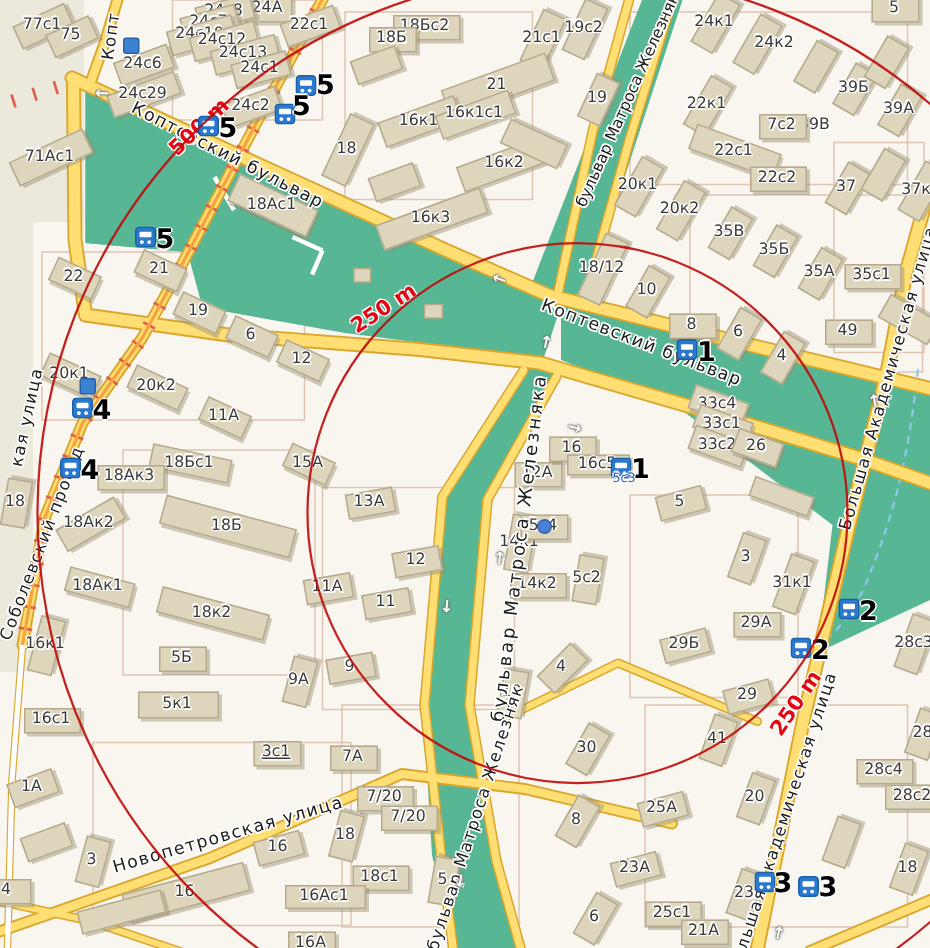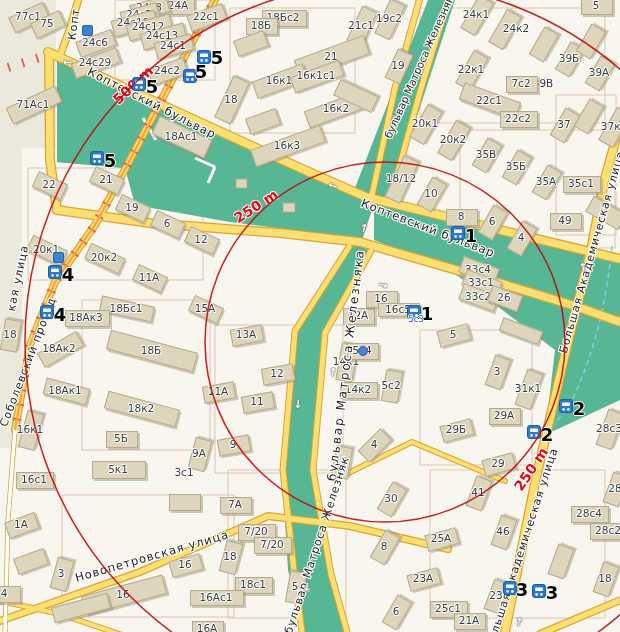--- a/index.html
+++ b/index.html
@@ -288,21 +288,21 @@
       <div class="bld-label" style="left: 199px; top: 453px;">9А</div>
       <div class="bld" style="left: 92px; top: 461px; width: 52px; height: 16px; transform: rotate(0deg);"></div>
       <div class="bld-label" style="left: 118px; top: 469px;">5к1</div>
       <div class="bld" style="left: 16px; top: 471.5px; width: 36px; height: 15px; transform: rotate(0deg);"></div>
       <div class="bld-label" style="left: 34px; top: 479px;">16с1</div>
       <div class="bld" style="left: 6px; top: 516.5px; width: 30px; height: 15px; transform: rotate(-20deg);"></div>
       <div class="bld-label" style="left: 21px; top: 524px;">1А</div>
       <div class="bld" style="left: 46px; top: 565.5px; width: 30px; height: 15px; transform: rotate(-75deg);"></div>
       <div class="bld-label" style="left: 61px; top: 573px;">3</div>
       <div class="bld" style="left: 169px; top: 493.5px; width: 30px; height: 15px; transform: rotate(0deg);"></div>
-      <div class="bld-label" style="left: 184px; top: 472px;">3с1</div>
+      <div class="bld-label" style="left: 184px; top: 501px; text-decoration: underline;">3с1</div>
       <div class="bld" style="left: 220px; top: 496.5px; width: 30px; height: 15px; transform: rotate(0deg);"></div>
       <div class="bld-label" style="left: 235px; top: 504px;">7А</div>
       <div class="bld" style="left: 238px; top: 523.5px; width: 36px; height: 15px; transform: rotate(0deg);"></div>
       <div class="bld-label" style="left: 256px; top: 531px;">7/20</div>
       <div class="bld" style="left: 254px; top: 536.5px; width: 36px; height: 15px; transform: rotate(0deg);"></div>
       <div class="bld-label" style="left: 272px; top: 544px;">7/20</div>
       <div class="bld" style="left: 215px; top: 548.5px; width: 30px; height: 15px; transform: rotate(-75deg);"></div>
       <div class="bld-label" style="left: 230px; top: 556px;">18</div>
       <div class="bld" style="left: 235px; top: 576.5px; width: 36px; height: 15px; transform: rotate(0deg);"></div>
       <div class="bld-label" style="left: 253px; top: 584px;">18с1</div>
@@ -334,21 +334,21 @@
       <div class="bld-label" style="left: 504px; top: 415px;">29А</div>
       <div class="bld" style="left: 441px; top: 421.5px; width: 30px; height: 15px; transform: rotate(-15deg);"></div>
       <div class="bld-label" style="left: 456px; top: 429px;">29Б</div>
       <div class="bld" style="left: 483px; top: 455.5px; width: 30px; height: 15px; transform: rotate(-15deg);"></div>
       <div class="bld-label" style="left: 498px; top: 463px;">29</div>
       <div class="bld" style="left: 463px; top: 484.5px; width: 30px; height: 15px; transform: rotate(-70deg);"></div>
       <div class="bld-label" style="left: 478px; top: 492px;">41</div>
       <div class="bld" style="left: 426px; top: 530.5px; width: 30px; height: 15px; transform: rotate(-15deg);"></div>
       <div class="bld-label" style="left: 441px; top: 538px;">25А</div>
       <div class="bld" style="left: 488px; top: 523.5px; width: 30px; height: 15px; transform: rotate(-70deg);"></div>
-      <div class="bld-label" style="left: 503px; top: 531px;">46</div>
+      <div class="bld-label" style="left: 503px; top: 531px;">20</div>
       <div class="bld" style="left: 571px; top: 505.5px; width: 36px; height: 15px; transform: rotate(0deg);"></div>
       <div class="bld-label" style="left: 589px; top: 513px;">28с4</div>
       <div class="bld" style="left: 590px; top: 522.5px; width: 36px; height: 15px; transform: rotate(0deg);"></div>
       <div class="bld-label" style="left: 608px; top: 530px;">28с2</div>
       <div class="bld" style="left: 600px; top: 480.5px; width: 30px; height: 15px; transform: rotate(-70deg);"></div>
       <div class="bld-label" style="left: 615px; top: 488px;">28</div>
       <div class="bld" style="left: 408px; top: 570.5px; width: 30px; height: 15px; transform: rotate(-15deg);"></div>
       <div class="bld-label" style="left: 423px; top: 578px;">23А</div>
       <div class="bld" style="left: 481px; top: 587.5px; width: 30px; height: 15px; transform: rotate(-70deg);"></div>
       <div class="bld-label" style="left: 496px; top: 595px;">23</div>

